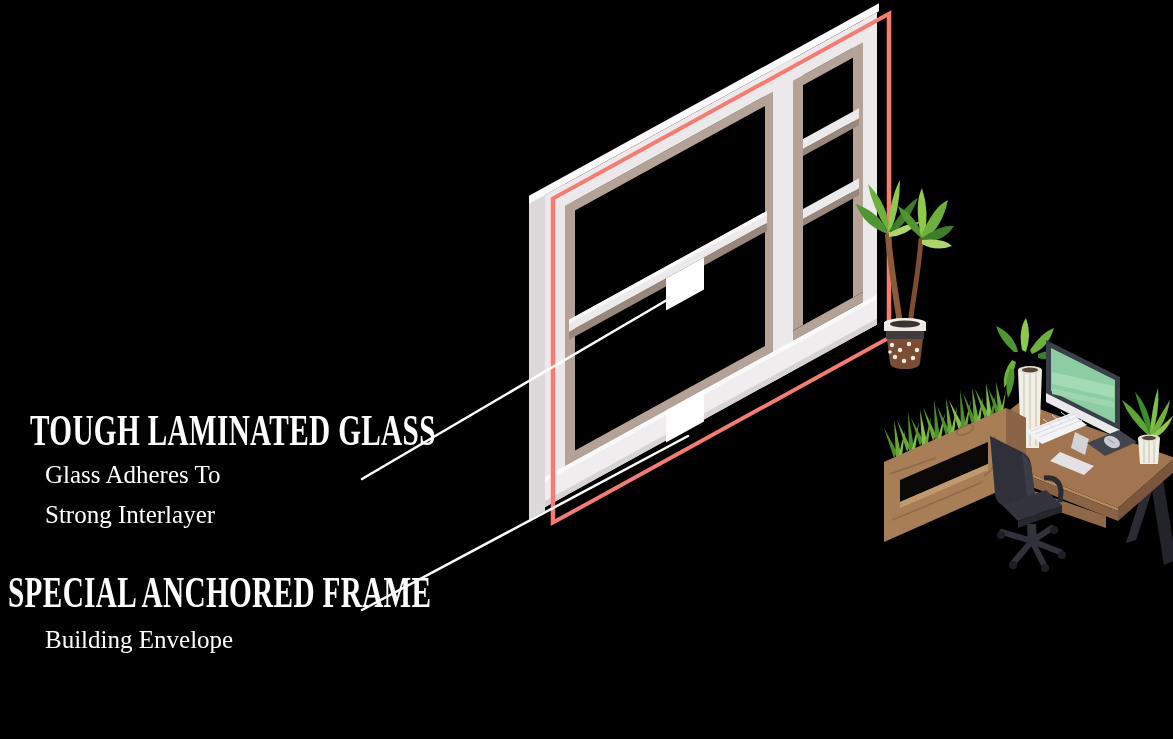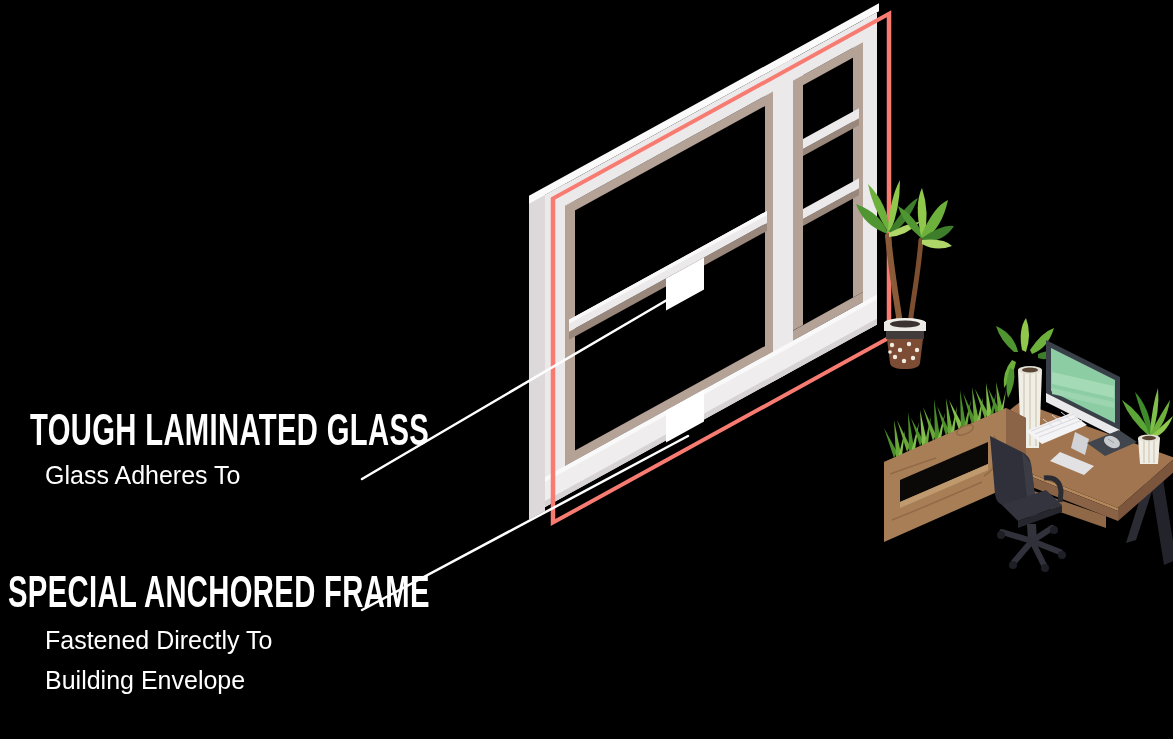--- a/index.html
+++ b/index.html
@@ -1,18 +1,18 @@
 <!DOCTYPE html>
 <html><head>
 <meta charset="utf-8">
 <style>
   html,body{margin:0;padding:0;background:#000;}
   #canvas{
     position:relative;width:1173px;height:739px;background:#000;
-    overflow:hidden;font-family:Liberation Sans, sans-serif;
+    overflow:hidden;font-family:Liberation Serif, serif;
   }
   #scene{position:absolute;left:0;top:0;width:1173px;height:739px;}
   .callout-title{
     position:absolute;color:#fff;font-weight:700;font-size:43px;line-height:1;
     white-space:nowrap;transform:scale(0.68,1.04);transform-origin:0 0;
     letter-spacing:0.5px;
   }
   .callout-sub{
     position:absolute;width:300px;color:#fff;
     font-size:25px;line-height:40px;font-weight:400;
@@ -241,21 +241,21 @@
       </g>
     </g>
 
     <line x1="362" y1="479" x2="667" y2="300" stroke="#FFFFFF" stroke-width="2.5" stroke-linecap="round"></line>
     <line x1="362" y1="610" x2="688" y2="436" stroke="#FFFFFF" stroke-width="2.5" stroke-linecap="round"></line>
   </svg>
 
   <div class="callout-title" style="left:30px;top:408px">TOUGH LAMINATED GLASS</div>
   <div class="callout-sub" style="left:45px;top:455px">
     <div>Glass Adheres To</div>
+    <div>Strong Interlayer</div>
   </div>
 
   <div class="callout-title" style="left:8px;top:570px">SPECIAL ANCHORED FRAME</div>
   <div class="callout-sub" style="left:45px;top:620px">
-    <div>Fastened Directly To</div>
     <div>Building Envelope</div>
   </div>
 
 </div>
 
 </body></html>

